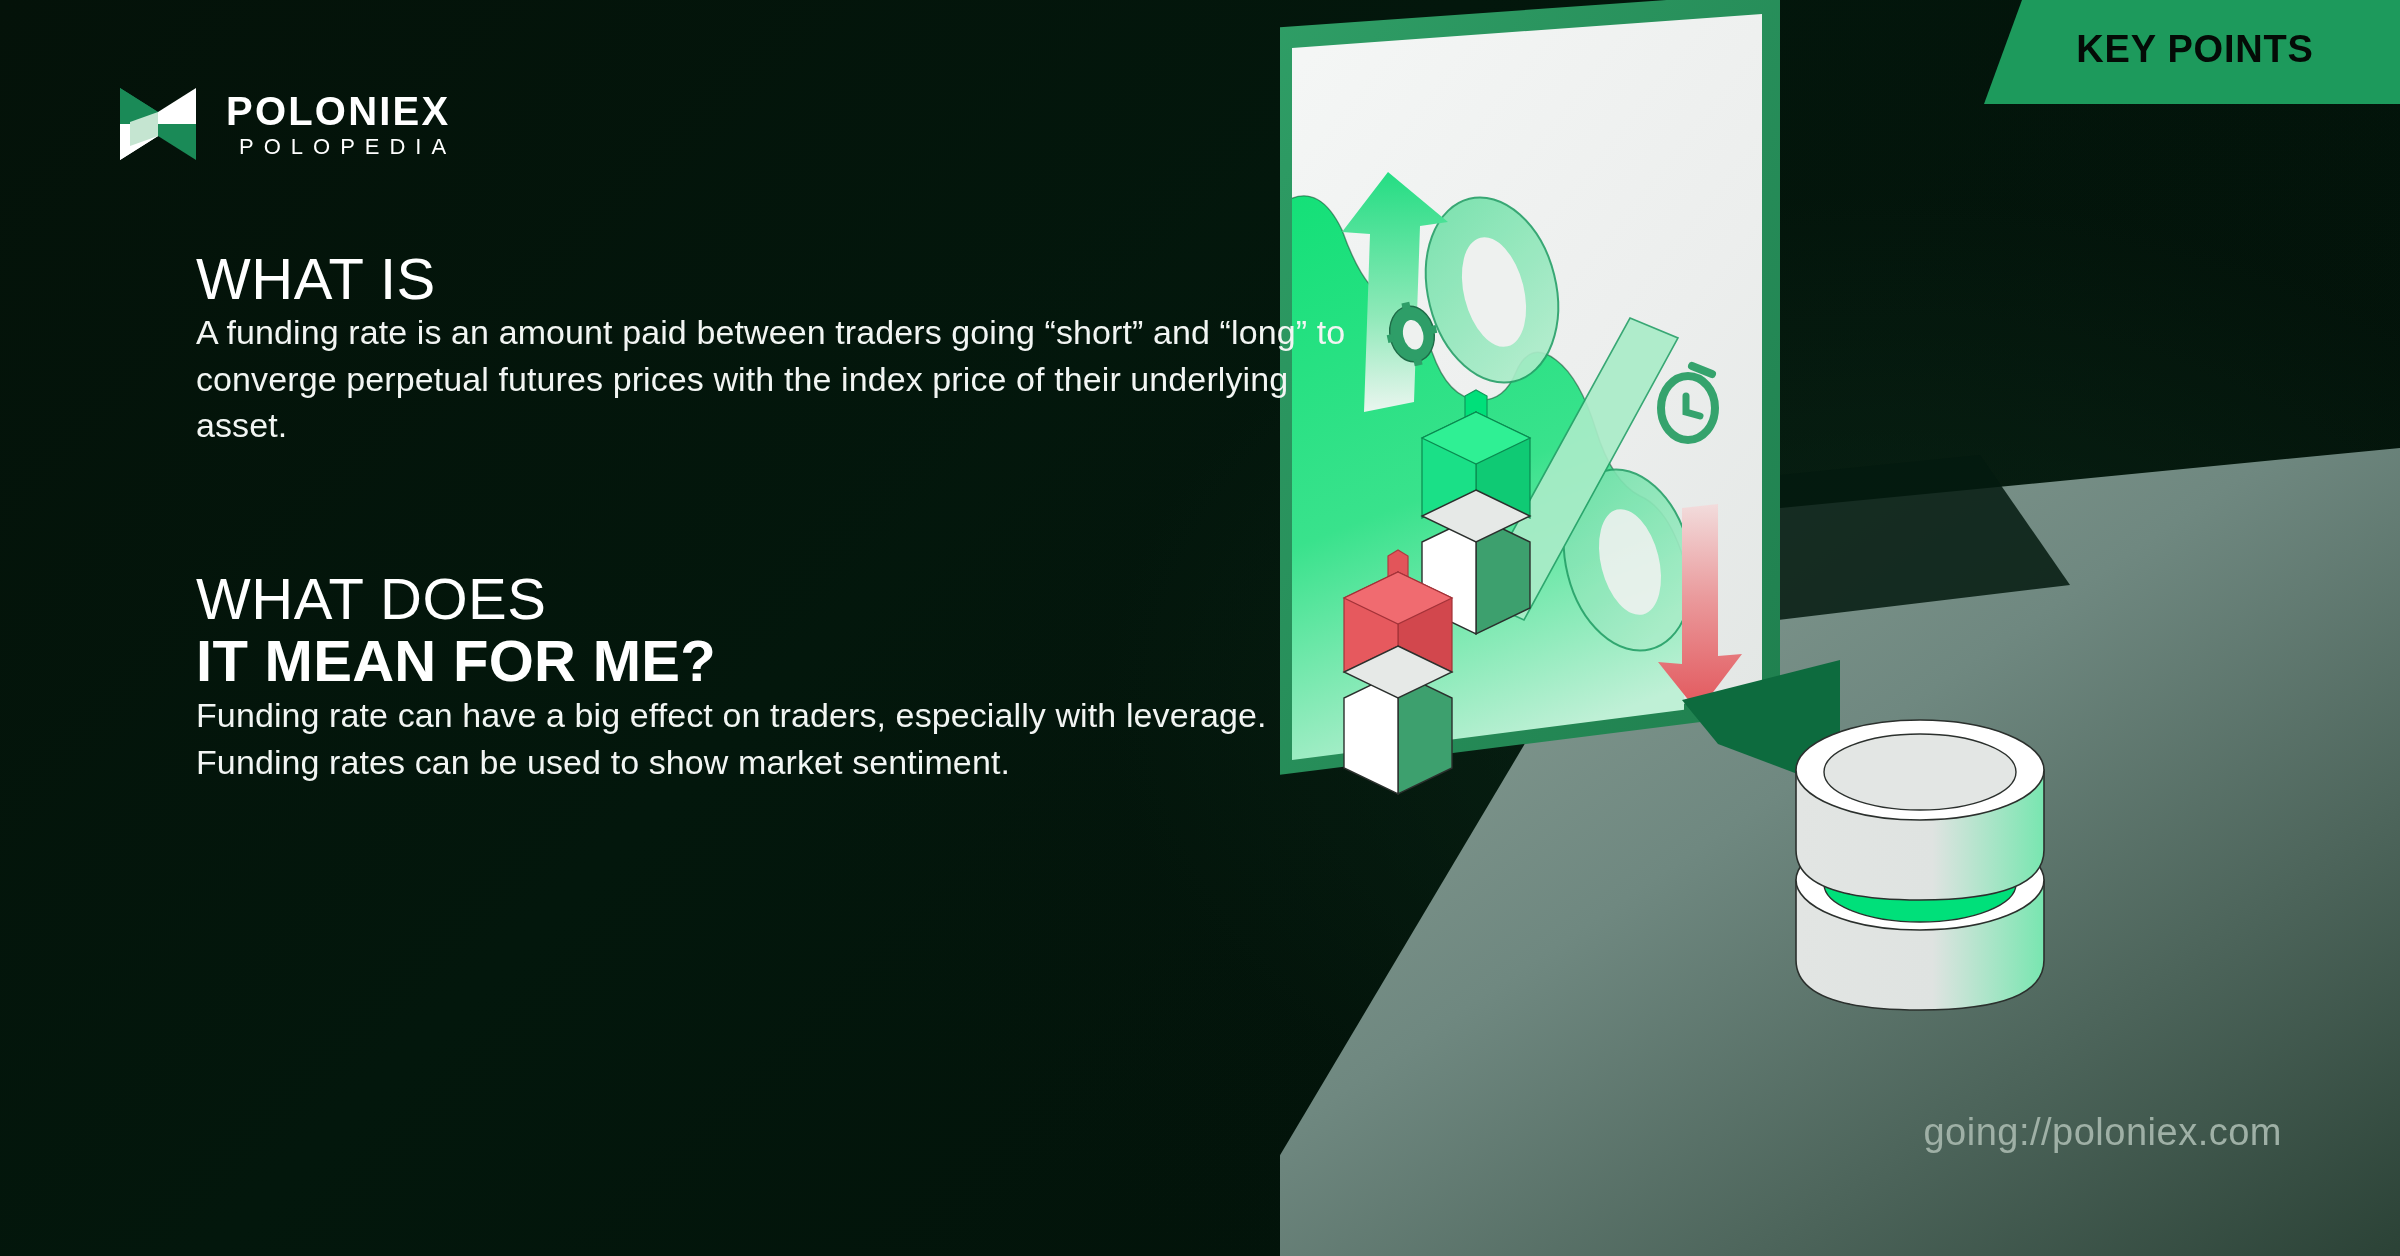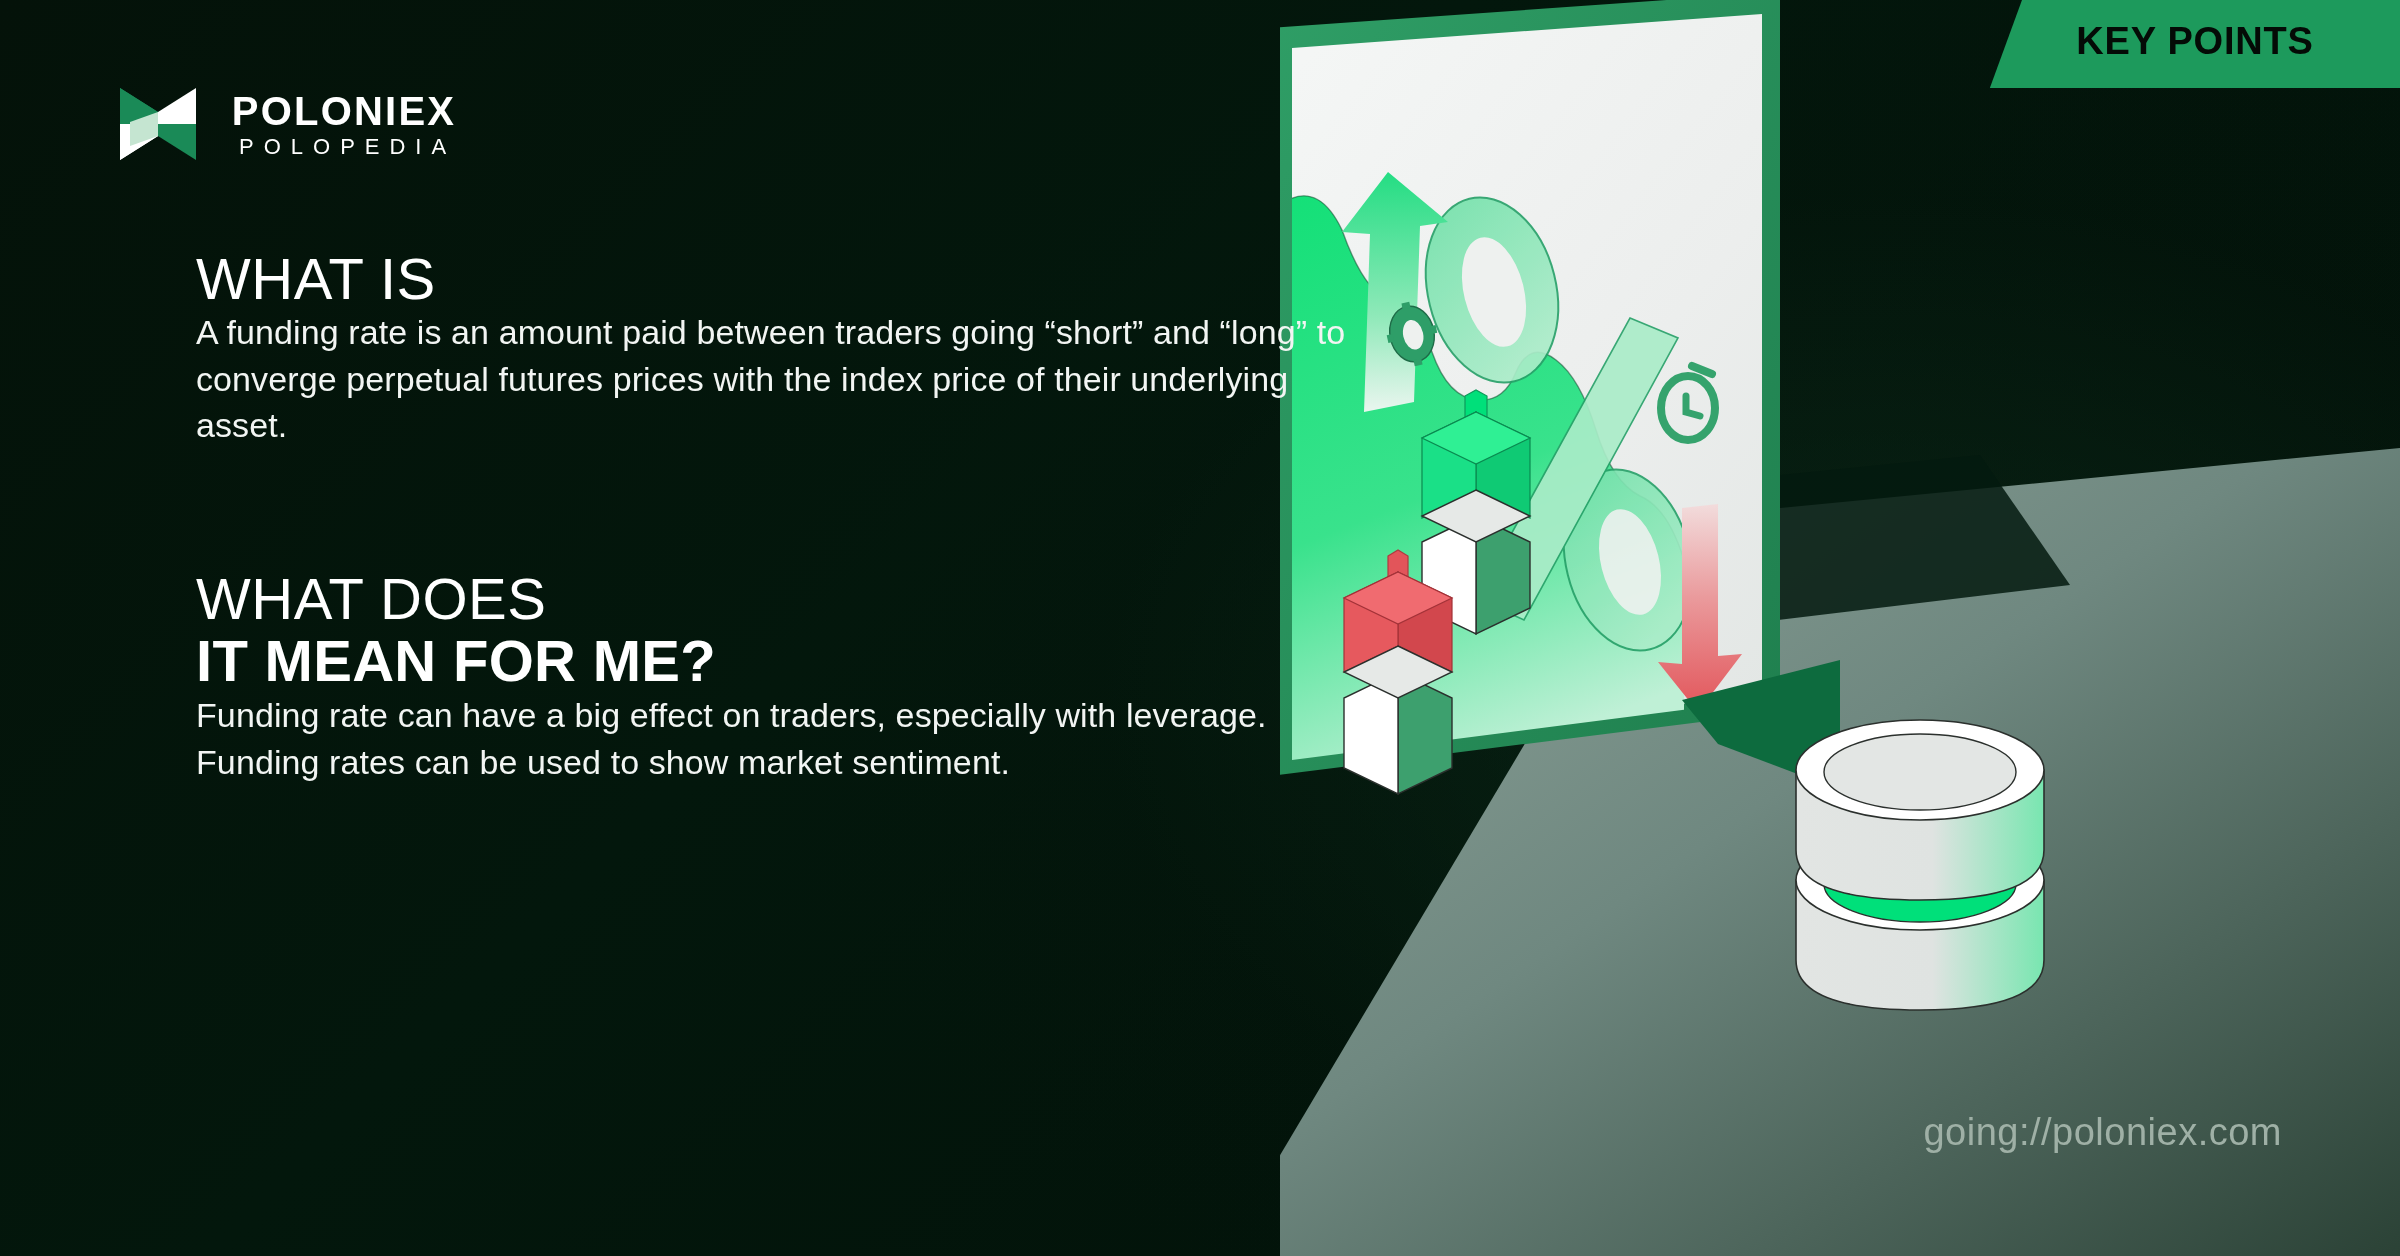--- a/index.html
+++ b/index.html
@@ -14,36 +14,36 @@
     width:2400px; height:1256px;
     background:
       radial-gradient(ellipse 1400px 900px at 78% 55%, rgba(14,48,30,0.55) 0%, rgba(6,22,13,0.15) 55%, rgba(2,13,6,0) 80%),
       linear-gradient(135deg, #041209 0%, #03170c 40%, #021008 100%);
     overflow:hidden;
   }
 
   
   .keypoints {
     position:absolute; top:0; right:0;
-    width:440px; height:88px;
+    width:440px; height:104px;
     background:#1d9a5c;
     clip-path: polygon(62px 0, 440px 0, 440px 104px, 24px 104px);
     border-bottom-left-radius:10px;
     display:flex; align-items:center; justify-content:center;
     padding-bottom:6px; padding-left:30px;
   }
   .keypoints span {
     color:#040b06; font-size:38px; font-weight:bold;
     letter-spacing:0.8px;
   }
 
   
   .logo { position:absolute; left:116px; top:82px; display:flex; align-items:center; gap:26px; }
   .logo-mark { width:84px; height:84px; position:relative; }
-  .logo-text { display:flex; flex-direction:column; gap:5px;align-items:flex-end; }
+  .logo-text { display:flex; flex-direction:column; gap:5px; }
   .logo-title { color:#ffffff; font-size:40px; font-weight:bold; letter-spacing:2.2px; line-height:1; }
   .logo-sub { color:#ffffff; font-size:22px; font-weight:400; letter-spacing:10px; line-height:1;margin-left:13px; }
 
   
   .content { position:absolute; left:196px; top:248px; width:1180px; }
   .block { margin-bottom:0; }
   .h-light {
     color:#ffffff; font-size:58px; font-weight:400;
     letter-spacing:0.5px; line-height:1.06; white-space:nowrap;
   }

